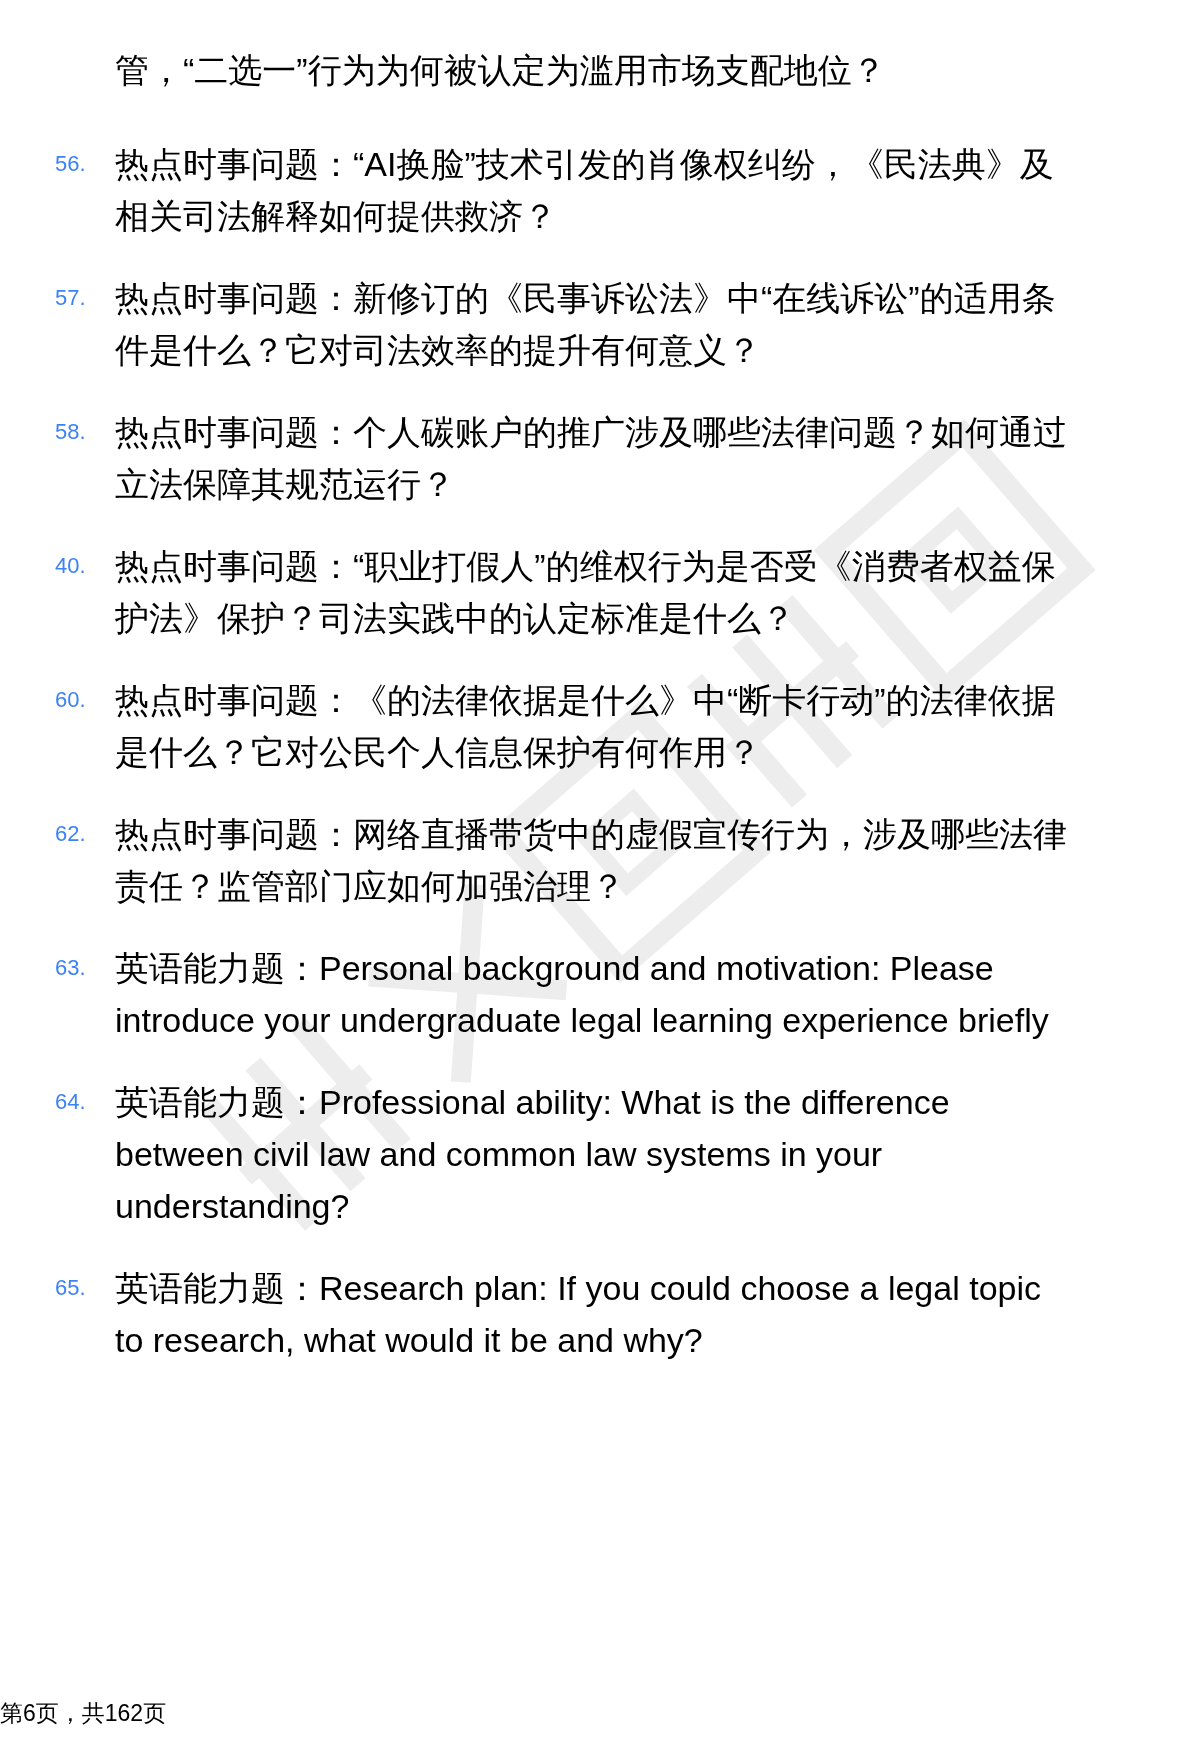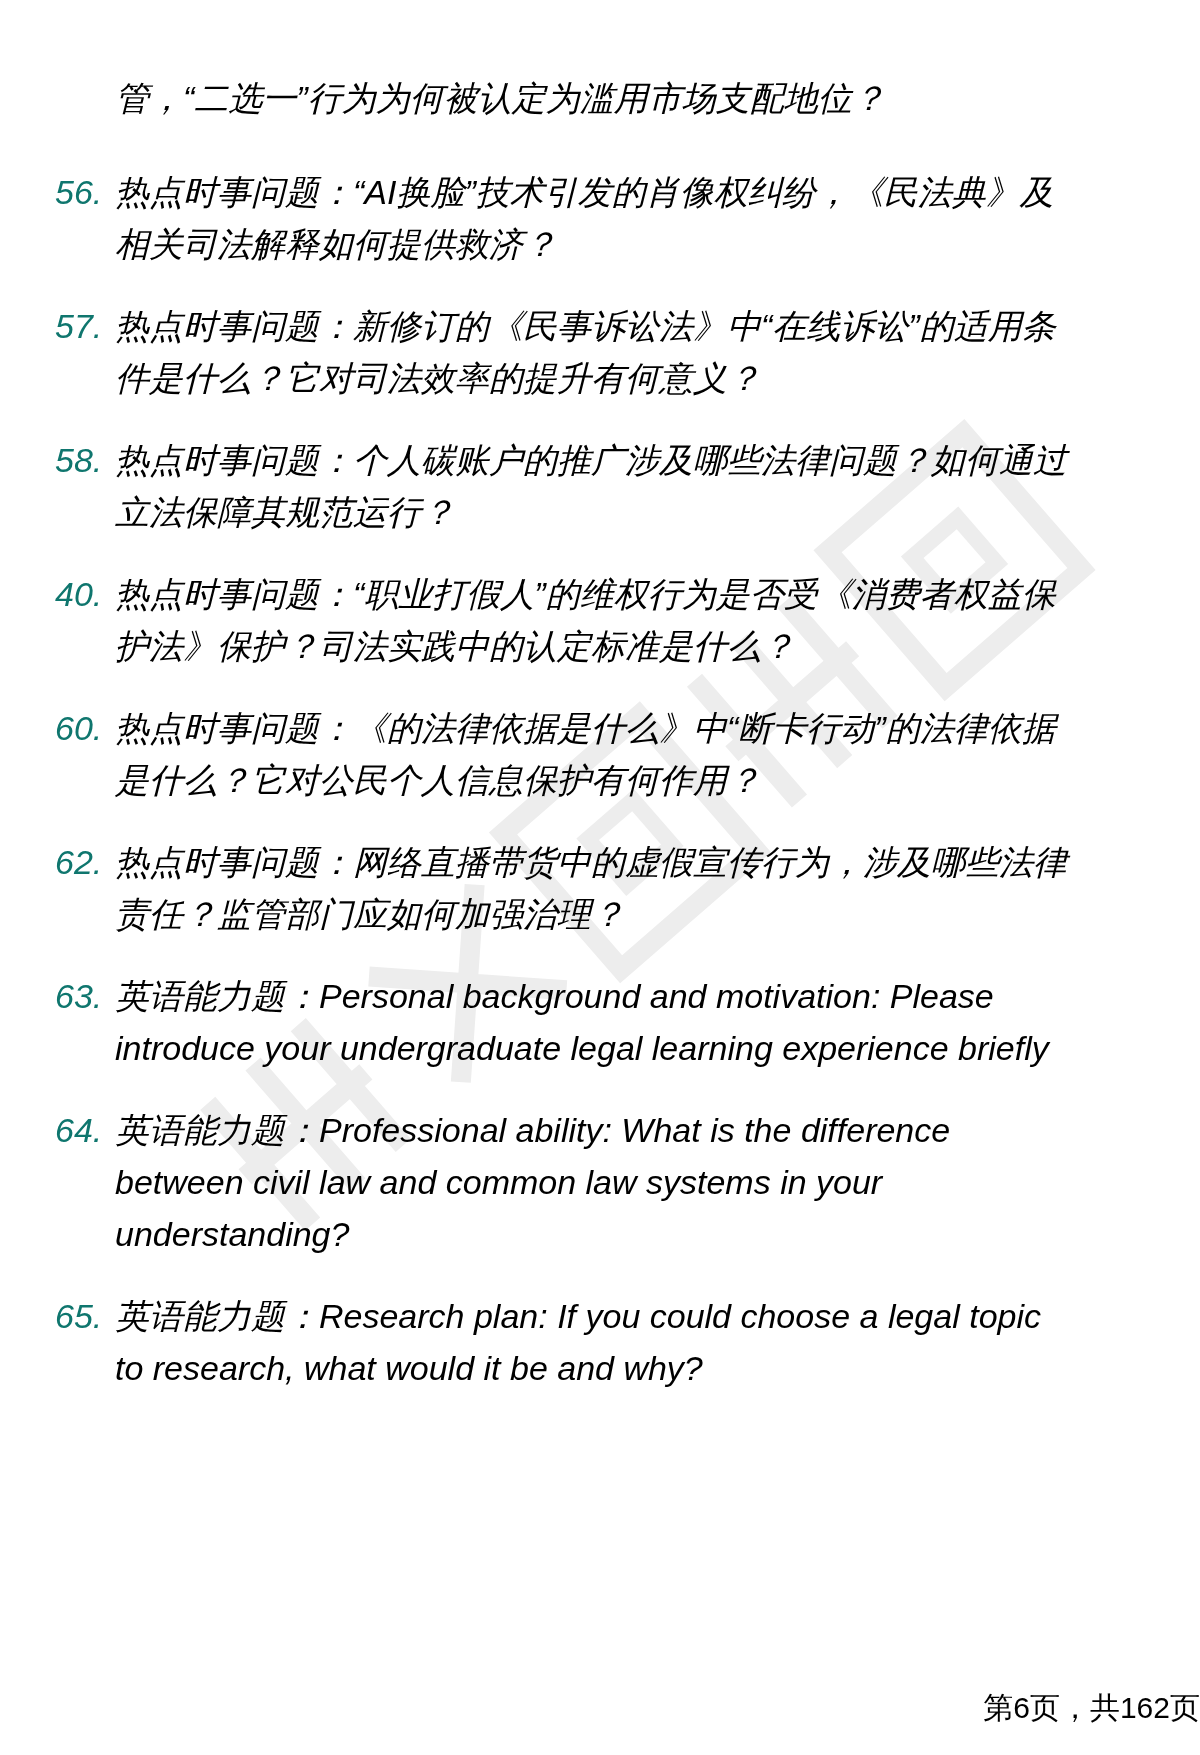--- a/index.html
+++ b/index.html
@@ -16,49 +16,48 @@
     width:1200px;height:1755px;
   }
   .watermark{
     position:absolute;top:0;left:0;
     z-index:0;
     pointer-events:none;
   }
   .content{
     position:relative;
     z-index:1;
-    padding:72px 85px 0 55px;
-    font-style:italic;
+    padding:44px 85px 0 55px;
   }
   .q-row{
     display:flex;
     margin-bottom:30px;
   }
   .q-row:first-child{margin-bottom:42px;}
   .q-num{
     flex:0 0 60px;
-    font-size:34px;
+    font-size:22px;
     line-height:52px;
-    color:#0f766e;
+    color:#3b82f6;
   }
   .q-text{
     flex:0 0 960px;
     max-width:960px;
     font-size:34px;
     line-height:52px;
     color:#000;
     word-break:break-word;
   }
   .footer{
     position:absolute;
     z-index:1;
     left:0;right:0;
     bottom:26px;
-    text-align:right;
-    font-size:30px;
+    text-align:left;
+    font-size:23px;
     color:#000;
   }
 </style>
 </head>
 <body>
 
 <div class="page">
 
   <svg class="watermark" width="1200" height="1755" viewBox="0 0 1200 1755" aria-hidden="true">
     <g fill="none" stroke-width="20" stroke="#ededed" transform="translate(230,1190) rotate(-41)">

